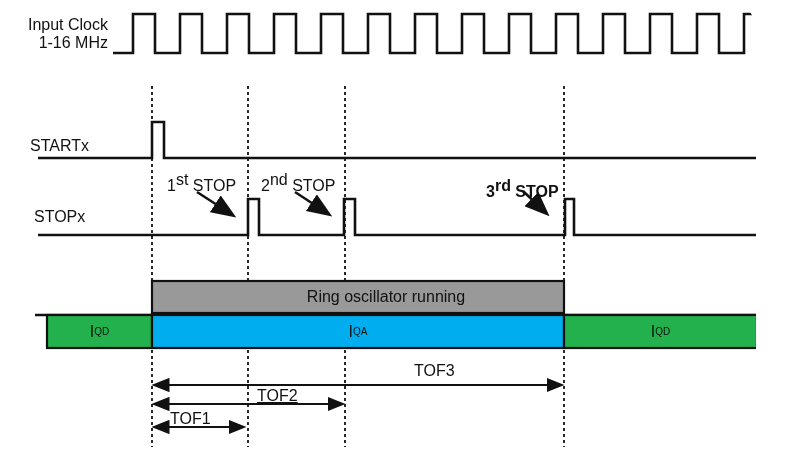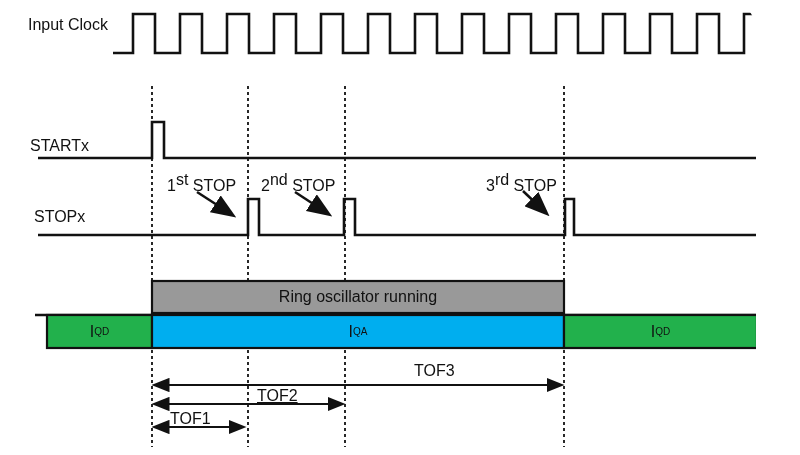--- a/index.html
+++ b/index.html
@@ -57,33 +57,34 @@
 
     <g stroke="#111" stroke-width="1.8">
       <line x1="156" y1="385" x2="560" y2="385" marker-start="url(#arrow)" marker-end="url(#arrow)"></line>
       <line x1="156" y1="404" x2="341" y2="404" marker-start="url(#arrow)" marker-end="url(#arrow)"></line>
       <line x1="156" y1="427" x2="242" y2="427" marker-start="url(#arrow)" marker-end="url(#arrow)"></line>
     </g>
   </svg>
 
   <div class="label right" style="left:16px; top:16px; width:92px;">
     <div>Input Clock</div>
+    <div>1-16 MHz</div>
   </div>
 
   <div class="label" style="left:30px; top:137px;">STARTx</div>
 
   <div class="label" style="left:34px; top:208px;">STOPx</div>
 
   <div class="label" style="left:167px; top:171px;"><span>1</span><sup class="ord">st</sup> <span>STOP</span></div>
 
   <div class="label" style="left:261px; top:171px;"><span>2</span><sup class="ord">nd</sup> <span>STOP</span></div>
 
-  <div class="label" style="left:486px; top:171px;"><span>3</span><sup class="ord">rd</sup> <span>STOP</span></div>
+  <div class="label" style="left:486px; top:177px;font-weight:bold;"><span>3</span><sup class="ord">rd</sup> <span>STOP</span></div>
 
-  <div class="centerbox" style="left:152px; top:281px; width:412px; height:32px;">Ring oscillator running</div>
+  <div class="centerbox" style="left:152px; top:281px; width:412px; height:32px;padding-left:28px;">Ring oscillator running</div>
 
   <div class="centerbox" style="left:47px; top:315px; width:105px; height:33px;">
       <span>I</span>
       <sub class="subscr">QD</sub>
     </div>
 
   <div class="centerbox" style="left:152px; top:315px; width:412px; height:33px;">
       <span>I</span>
       <sub class="subscr">QA</sub>
     </div>

